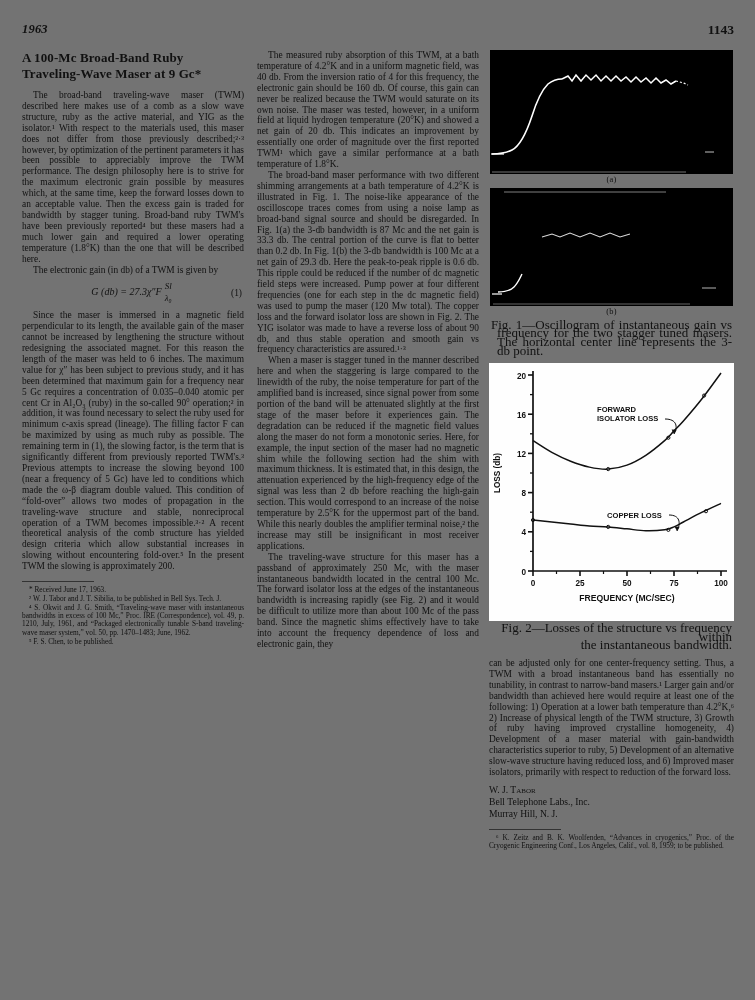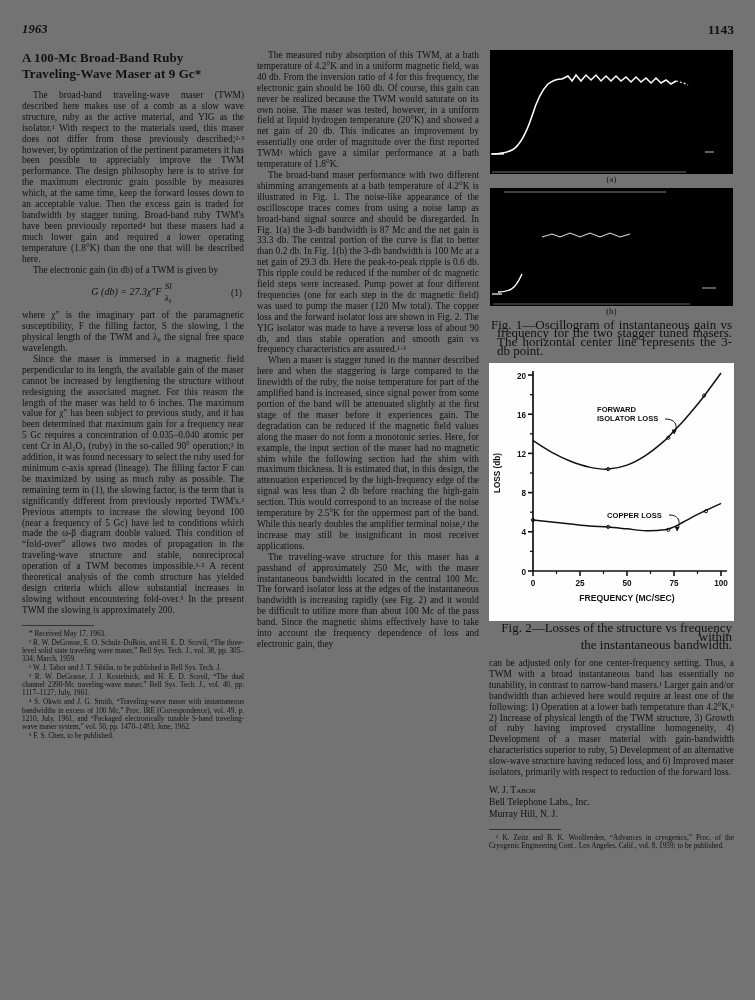--- a/index.html
+++ b/index.html
@@ -149,29 +149,26 @@
     </h1>
 
     <p class="body">The broad-band traveling-wave maser (TWM) described here makes use of a comb as a slow wave structure, ruby as the active material, and YIG as the isolator.¹ With respect to the materials used, this maser does not differ from those previously described;²·³ however, by optimization of the pertinent parameters it has been possible to appreciably improve the TWM performance. The design philosophy here is to strive for the maximum electronic grain possible by measures which, at the same time, keep the forward losses down to an acceptable value. Then the excess gain is traded for bandwidth by stagger tuning. Broad-band ruby TWM's have been previously reported⁴ but these masers had a much lower gain and required a lower operating temperature (1.8°K) than the one that will be described here.</p>
     <p class="body">The electronic gain (in db) of a TWM is given by</p>
 
     <div class="eq">
       <span>G (db) = 27.3χ″F</span><span class="frac"><span class="nume">Sl</span><span class="deno">λ₀</span></span>
       <span class="num">(1)</span>
     </div>
 
-    <p class="body noind">where χ″ is the imaginary part of the paramagnetic susceptibility, F the filling factor, S the slowing, l the physical length of the TWM and λ₀ the signal free space wavelength.</p>
     <p class="body">Since the maser is immersed in a magnetic field perpendicular to its length, the available gain of the maser cannot be increased by lengthening the structure without redesigning the associated magnet. For this reason the length of the maser was held to 6 inches. The maximum value for χ″ has been subject to previous study, and it has been determined that maximum gain for a frequency near 5 Gc requires a concentration of 0.035–0.040 atomic per cent Cr in Al₂O₃ (ruby) in the so-called 90° operation;² in addition, it was found necessary to select the ruby used for minimum c-axis spread (lineage). The filling factor F can be maximized by using as much ruby as possible. The remaining term in (1), the slowing factor, is the term that is significantly different from previously reported TWM's.³ Previous attempts to increase the slowing beyond 100 (near a frequency of 5 Gc) have led to conditions which made the ω-β diagram double valued. This condition of “fold-over” allows two modes of propagation in the traveling-wave structure and stable, nonreciprocal operation of a TWM becomes impossible.³·² A recent theoretical analysis of the comb structure has yielded design criteria which allow substantial increases in slowing without encountering fold-over.⁵ In the present TWM the slowing is approximately 200.</p>
 
     <div class="fnrule"></div>
     <div class="footnotes">
-      <p>* Received May 17, 1963.</p>
-      <p>¹ R. W. DeGrasse, E. O. Schulz-DuBois, and H. E. D. Scovil, “The three-level solid state traveling wave maser,” Bell Sys. Tech. J., vol. 38, pp. 305–334; March, 1959.</p>
+      <p>* Received June 17, 1963.</p>
       <p>² W. J. Tabor and J. T. Sibilia, to be published in Bell Sys. Tech. J.</p>
-      <p>³ R. W. DeGrasse, J. J. Kostelnick, and H. E. D. Scovil, “The dual channel 2390-Mc traveling-wave maser,” Bell Sys. Tech. J., vol. 40, pp. 1117–1127; July, 1961.</p>
       <p>⁴ S. Okwit and J. G. Smith, “Traveling-wave maser with instantaneous bandwidths in excess of 100 Mc,” Proc. IRE (Correspondence), vol. 49, p. 1210, July, 1961, and “Packaged electronically tunable S-band traveling-wave maser system,” vol. 50, pp. 1470–1483; June, 1962.</p>
       <p>⁵ F. S. Chen, to be published.</p>
     </div>
   </div>
 
   <div class="col col-2">
     <p class="body">The measured ruby absorption of this TWM, at a bath temperature of 4.2°K and in a uniform magnetic field, was 40 db. From the inversion ratio of 4 for this frequency, the electronic gain should be 160 db. Of course, this gain can never be realized because the TWM would saturate on its own noise. The maser was tested, however, in a uniform field at liquid hydrogen temperature (20°K) and showed a net gain of 20 db. This indicates an improvement by essentially one order of magnitude over the first reported TWM¹ which gave a similar performance at a bath temperature of 1.8°K.</p>
     <p class="body">The broad-band maser performance with two different shimming arrangements at a bath temperature of 4.2°K is illustrated in Fig. 1. The noise-like appearance of the oscilloscope traces comes from using a noise lamp as broad-band signal source and should be disregarded. In Fig. 1(a) the 3-db bandwidth is 87 Mc and the net gain is 33.3 db. The central portion of the curve is flat to better than 0.2 db. In Fig. 1(b) the 3-db bandwidth is 100 Mc at a net gain of 29.3 db. Here the peak-to-peak ripple is 0.6 db. This ripple could be reduced if the number of dc magnetic field steps were increased. Pump power at four different frequencies (one for each step in the dc magnetic field) was used to pump the maser (120 Mw total). The copper loss and the forward isolator loss are shown in Fig. 2. The YIG isolator was made to have a reverse loss of about 90 db, and thus stable operation and smooth gain vs frequency characteristics are assured.¹·³</p>
     <p class="body">When a maser is stagger tuned in the manner described here and when the staggering is large compared to the linewidth of the ruby, the noise temperature for part of the amplified band is increased, since signal power from some portion of the band will be attenuated slightly at the first stage of the maser before it experiences gain. The degradation can be reduced if the magnetic field values along the maser do not form a monotonic series. Here, for example, the input section of the maser had no magnetic shim while the following section had the shim with maximum thickness. It is estimated that, in this design, the attenuation experienced by the high-frequency edge of the signal was less than 2 db before reaching the high-gain section. This would correspond to an increase of the noise temperature by 2.5°K for the uppermost part of the band. While this nearly doubles the amplifier terminal noise,² the increase may still be insignificant in most receiver applications.</p>
     <p class="body">The traveling-wave structure for this maser has a passband of approximately 250 Mc, with the maser instantaneous bandwidth located in the central 100 Mc. The forward isolator loss at the edges of the instantaneous bandwidth is increasing rapidly (see Fig. 2) and it would be difficult to utilize more than about 100 Mc of the pass band. Since the magnetic shims effectively have to take into account the frequency dependence of loss and electronic gain, they</p>

